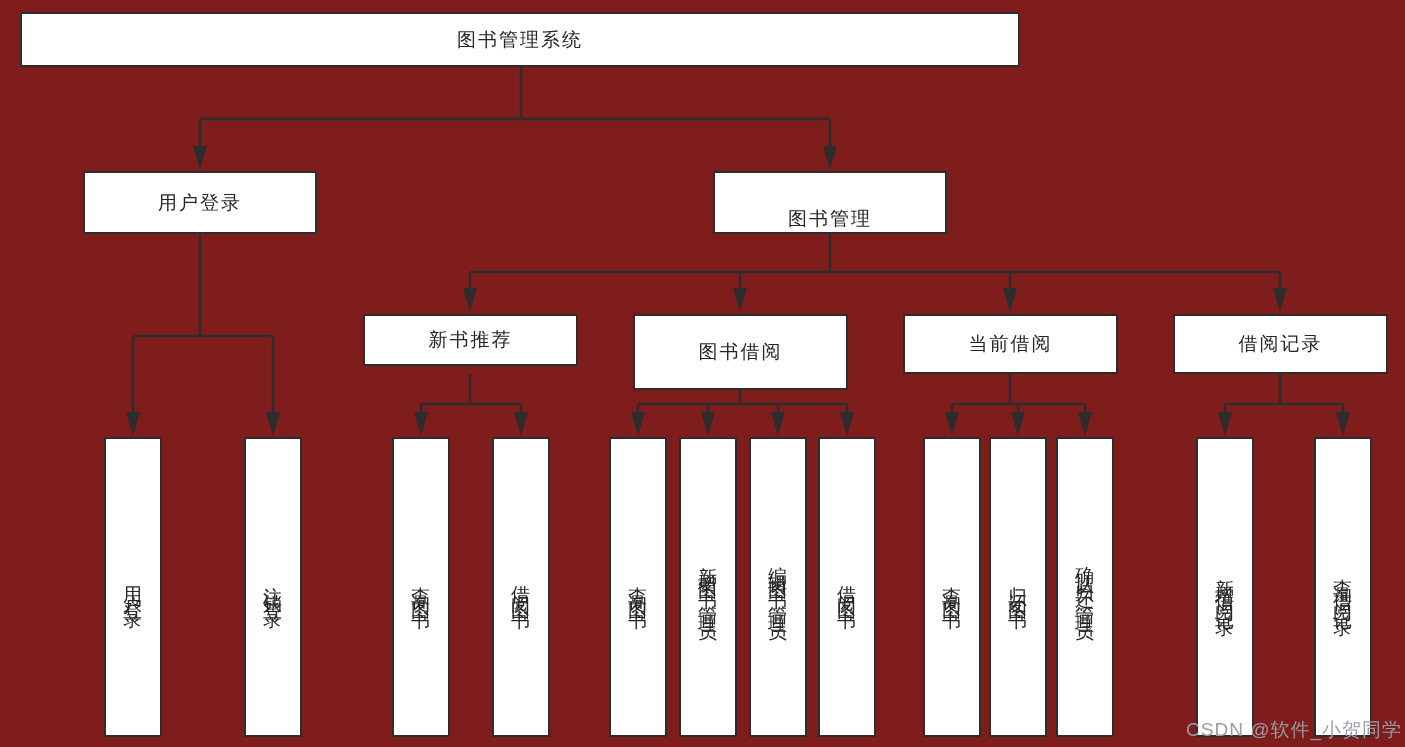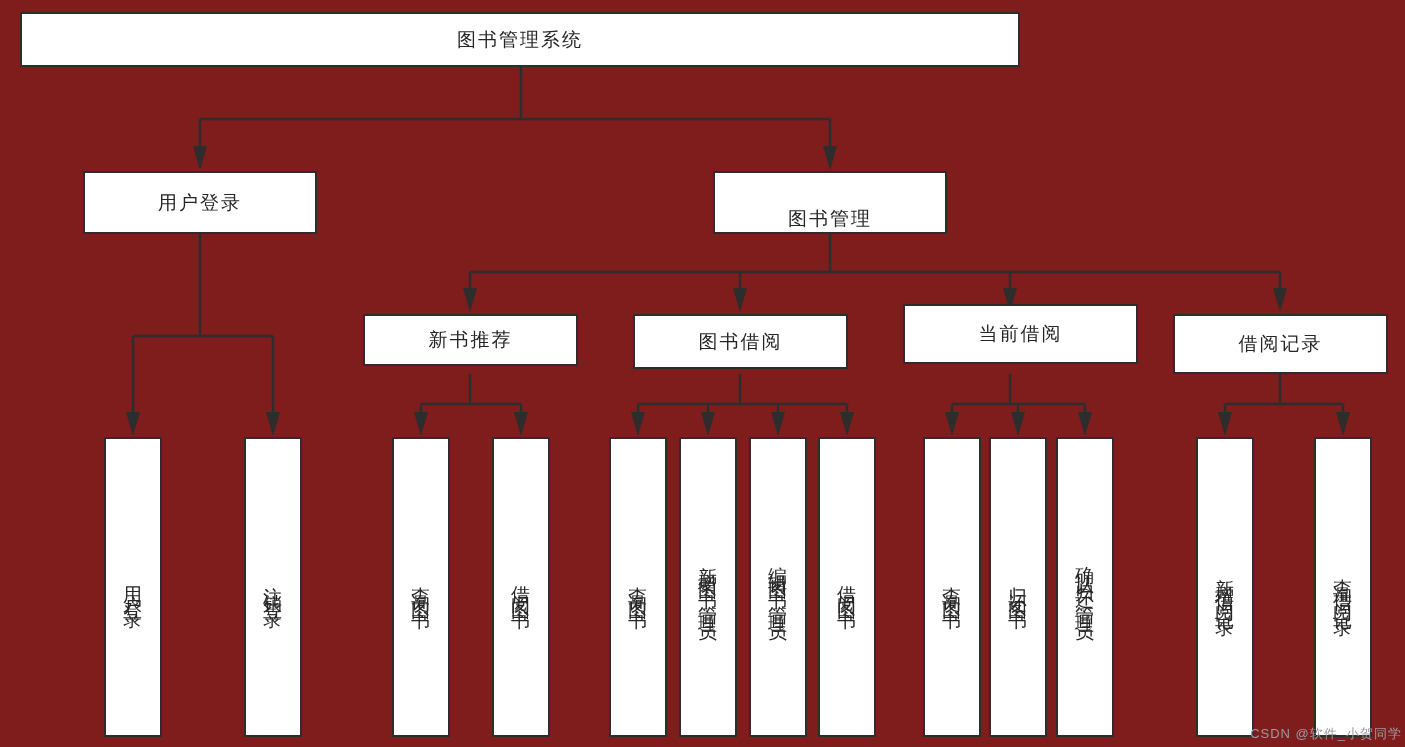--- a/index.html
+++ b/index.html
@@ -44,21 +44,21 @@
     writing-mode: vertical-rl;
     font-size: 19px;
     letter-spacing: 8px;
     line-height: 1;
     white-space: nowrap;
   }
   .watermark {
     position: absolute;
     right: 3px;
     bottom: 4px;
-    font-size: 13px;
+    font-size: 19px;
     color: #9a9aa2;
     letter-spacing: 1px;
     z-index: 5;
     pointer-events: none;
   }
 </style>
 </head>
 <body>
 
 <div class="canvas">
@@ -117,24 +117,24 @@
   <div class="node hbox" style="left:83px; top:171px; width:234px; height:63px;">
     <span>用户登录</span>
   </div>
   <div class="node hbox" style="left:713px; top:171px; width:234px; height:63px;align-items:flex-end;">
     <span>图书管理</span>
   </div>
 
   <div class="node hbox" style="left:363px; top:314px; width:215px; height:52px;">
     <span>新书推荐</span>
   </div>
-  <div class="node hbox" style="left:633px; top:314px; width:215px; height:55px;">
+  <div class="node hbox" style="left:633px; top:314px; width:215px; height:76px;">
     <span>图书借阅</span>
   </div>
-  <div class="node hbox" style="left:903px; top:304px; width:235px; height:60px;">
+  <div class="node hbox" style="left:903px; top:314px; width:215px; height:60px;">
     <span>当前借阅</span>
   </div>
   <div class="node hbox" style="left:1173px; top:314px; width:215px; height:60px;">
     <span>借阅记录</span>
   </div>
 
   <div class="node vbox" style="left:104px; top:437px; width:58px; height:300px;">
     <span>用户登录</span>
   </div>
   <div class="node vbox" style="left:244px; top:437px; width:58px; height:300px;">

